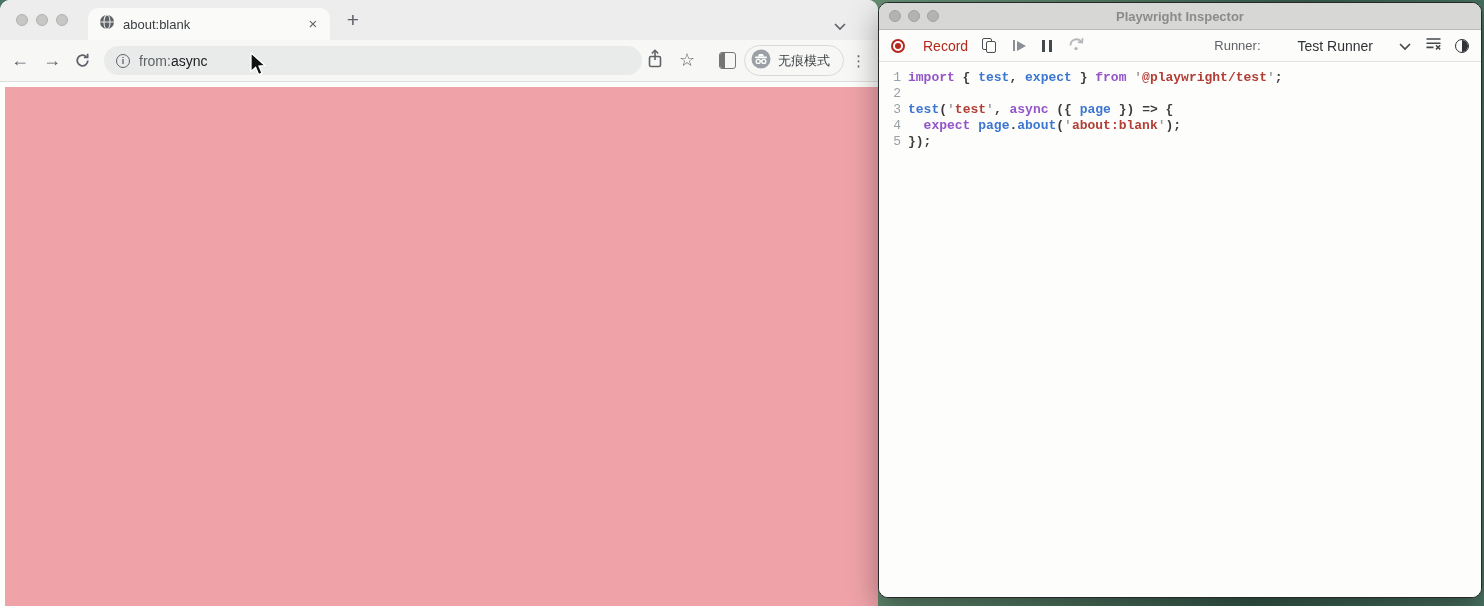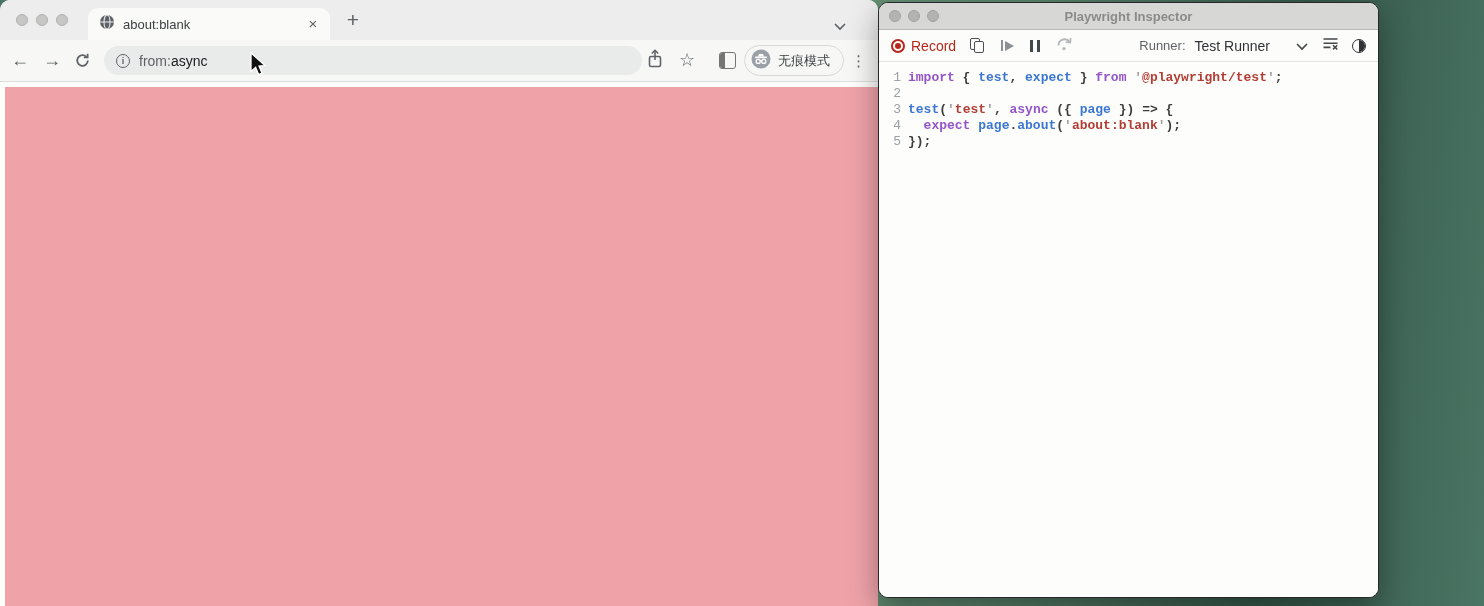--- a/index.html
+++ b/index.html
@@ -61,54 +61,54 @@
   .kebab-icon { left:851px; top:9px; font-size:15px; color:#5f6368; line-height:24px;
                 letter-spacing:0; position:absolute; }
 
   .page-content { position:absolute; top:83px; left:0; right:0; bottom:0; background:#fdfdfb; }
   .pink-overlay { position:absolute; left:5px; top:4px; right:0; bottom:0;
                   background:var(--c-page_pink,#efa3a9); }
 
   .mouse-cursor { position:absolute; left:250px; top:52px; z-index:60; }
 
   
-  .pw-window { position:absolute; left:878px; top:2px; width:501px; height:596px;
+  .pw-window { position:absolute; left:878px; top:2px; width:604px; height:596px;
                background:#fdfdfb; border:1.5px solid #26282a; border-radius:10px;
                overflow:hidden; display:flex; flex-direction:column;
                box-shadow:0 12px 30px rgba(0,0,0,.35); }
   .pw-titlebar { flex:0 0 27px; background:#d7d7d5; border-bottom:1px solid #b9b9b7;
                  position:relative; display:flex; align-items:center; justify-content:center; }
   .pw-traffic { position:absolute; width:12px; height:12px; border-radius:50%;
                 background:#b3b3b1; border:1px solid #a2a2a0; top:7px; }
   .pw-tl-1 { left:10px; } .pw-tl-2 { left:29px; } .pw-tl-3 { left:48px; }
   .pw-title { font-size:13px; font-weight:700; color:#8b8b89; }
 
   .pw-toolbar { flex:0 0 32px; background:#fcfcfa; border-bottom:1px solid #e3e3e1;
                 display:flex; align-items:center; padding:0 12px; }
-  .record-btn { display:flex; align-items:center; gap:6px; }
+  .record-btn { display:flex; align-items:center; gap:18px; }
   .record-icon { width:14px; height:14px; border:2px solid var(--c-record_red,#b5281e);
                  border-radius:50%; display:flex; align-items:center; justify-content:center; }
   .record-icon i { display:block; width:6px; height:6px; border-radius:50%;
                    background:var(--c-record_red,#b5281e); }
   .record-label { color:var(--c-record_red,#b5281e); font-size:14px; }
   .copy-icon { position:relative; width:15px; height:16px; margin-left:14px; }
   .copy-icon i { position:absolute; width:10px; height:12px; border:1.5px solid #4a4f55;
                  border-radius:2px; background:#fcfcfa; }
   .copy-icon i:first-child { left:0; top:0; }
   .copy-icon i:last-child { left:4px; top:3px; }
   .resume-icon { display:flex; align-items:center; gap:2px; margin-left:16px; }
   .resume-icon .bar { width:2px; height:11px; background:#8b9096; }
   .resume-icon .tri { width:0; height:0; border-left:9px solid #8b9096;
                       border-top:5.5px solid transparent; border-bottom:5.5px solid transparent; }
   .pause-icon { display:flex; gap:4px; margin-left:16px; }
   .pause-icon i { display:block; width:3px; height:12px; background:#43484d; }
   .stepover-icon { margin-left:16px; }
   .pw-spacer { flex:1; }
   .target-label { font-size:13px; color:#5f6368; margin-right:9px; }
-  .target-select { display:flex; align-items:center; gap:26px; }
+  .target-select { display:flex; align-items:center; gap:26px;margin-left:28px; }
   .target-value { font-size:14px; color:#2f3237; }
   .clear-icon { margin-left:14px; }
   .contrast-icon { margin-left:13px; width:14px; height:14px; border:1.5px solid #2f3237;
                    border-radius:50%; position:relative; overflow:hidden; }
   .contrast-icon i { position:absolute; right:0; top:0; width:50%; height:100%; background:#2f3237; }
 
   .pw-code { flex:1; padding-top:8px; background:#fdfdfb;
              font-family:"Liberation Mono", monospace; font-size:13px; line-height:16px;
              font-weight:600; }
   .code-line { display:flex; white-space:pre; }

